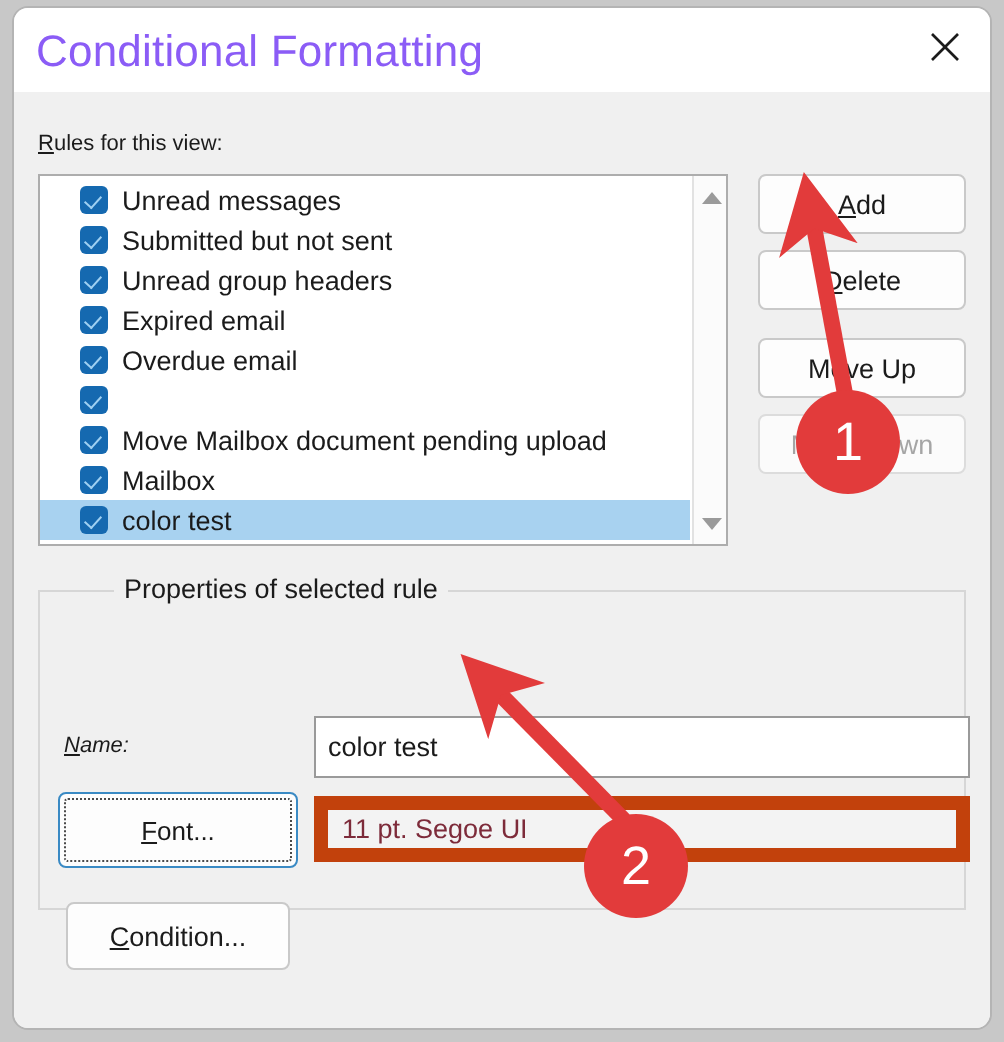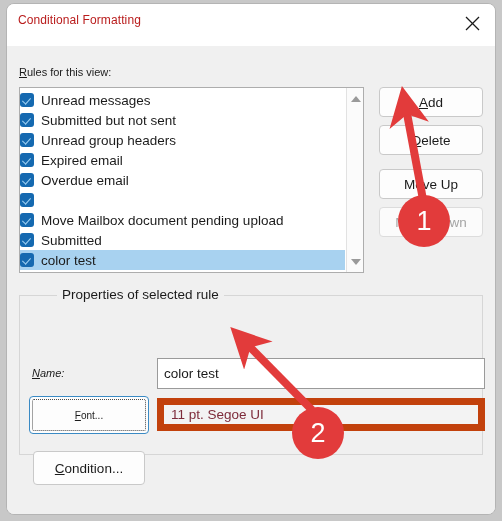--- a/index.html
+++ b/index.html
@@ -35,22 +35,22 @@
     left: 0; top: 0;
     width: 100%;
     height: 42px;
     background: #ffffff;
     box-sizing: border-box;
   }
   #title-text {
     position: absolute;
     left: 11px;
     top: 9px;
-    font-size: 12px;
-    color: #b91c1c;
+    font-size: 22px;
+    color: #8b5cf6;
     letter-spacing: 0.1px;
     white-space: nowrap;
   }
   #close-btn {
     position: absolute;
     right: 0px;
     top: 0px;
     width: 46px;
     height: 38px;
     display: flex;
@@ -96,21 +96,21 @@
   #list-inner {
     position: absolute;
     left: 0; top: 2px;
     width: 325px;
   }
   .rule-row {
     position: relative;
     height: 20px;
     display: flex;
     align-items: center;
-    padding-left: 0;
+    padding-left: 20px;
     box-sizing: border-box;
     cursor: default;
   }
   .rule-row.selected { background: #a8d2f0; }
   .rule-chk {
     width: 14px;
     height: 14px;
     border-radius: 3px;
     background: #1569b0;
     flex: 0 0 auto;
@@ -232,21 +232,21 @@
     top: 350px;
     width: 120px;
     height: 38px;
     background: #fdfdfd;
     border: 1px solid #3a8ac4;
     border-radius: 4px;
     box-sizing: border-box;
     display: flex;
     align-items: center;
     justify-content: center;
-    font-size: 10px;
+    font-size: 13px;
     color: #1b1b1b;
     cursor: default;
   }
   #btn-font::before {
     content: "";
     position: absolute;
     left: 2px; top: 2px; right: 2px; bottom: 2px;
     border: 1px dotted #4a4a4a;
     border-radius: 2px;
   }
@@ -352,21 +352,21 @@
           </div>
           <div class="rule-row">
             <div class="rule-chk"></div>
           </div>
           <div class="rule-row">
             <div class="rule-chk"></div>
             <span class="rule-name">Move Mailbox document pending upload</span>
           </div>
           <div class="rule-row">
             <div class="rule-chk"></div>
-            <span class="rule-name">Submitted</span>
+            <span class="rule-name">Mailbox</span>
           </div>
           <div class="rule-row selected">
             <div class="rule-chk"></div>
             <span class="rule-name">color test</span>
           </div>
         </div>
       <div id="list-scroll">
         <div class="sb-arrow" id="sb-up">
           <div class="tri tri-up"></div>
         </div>

